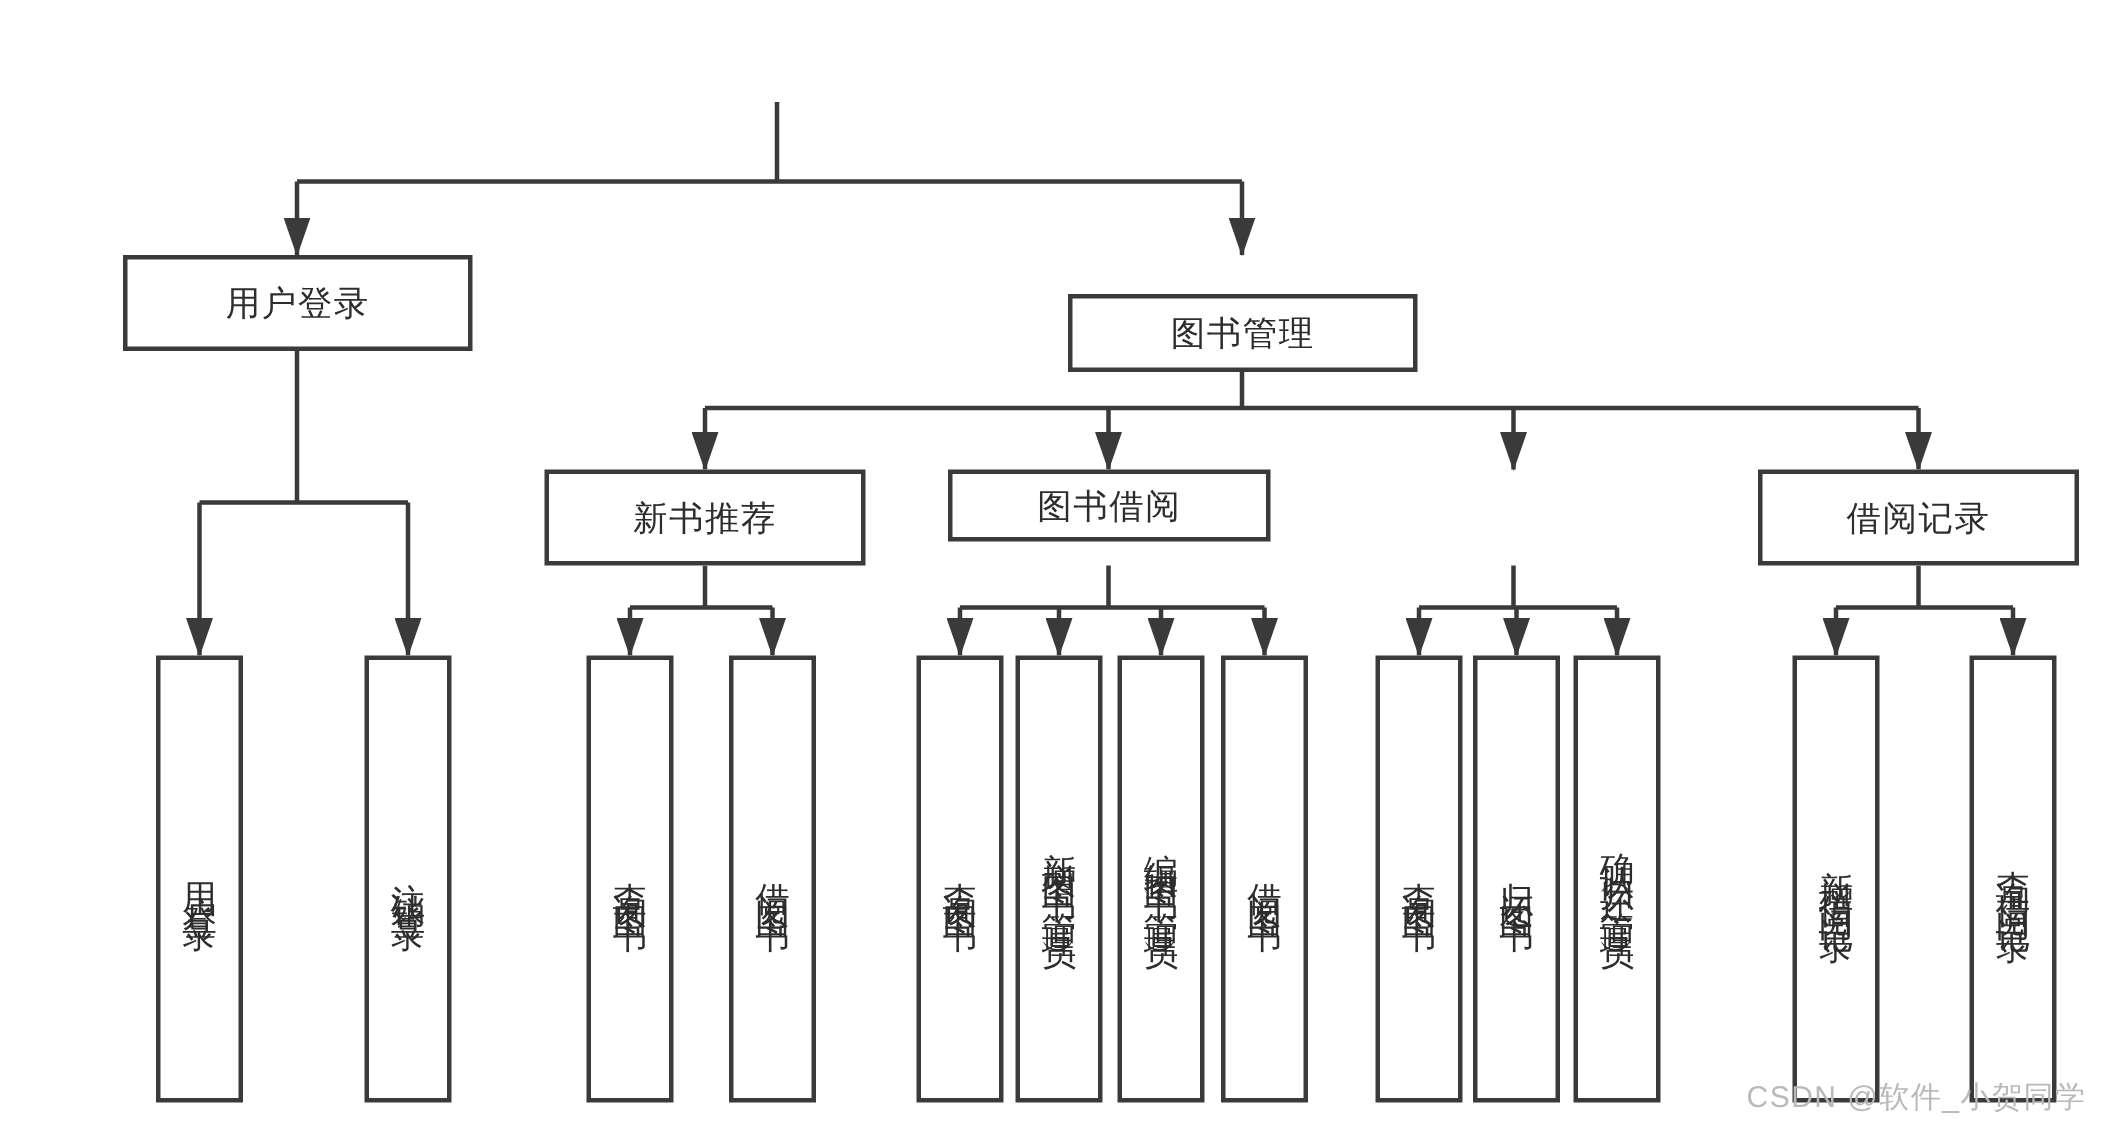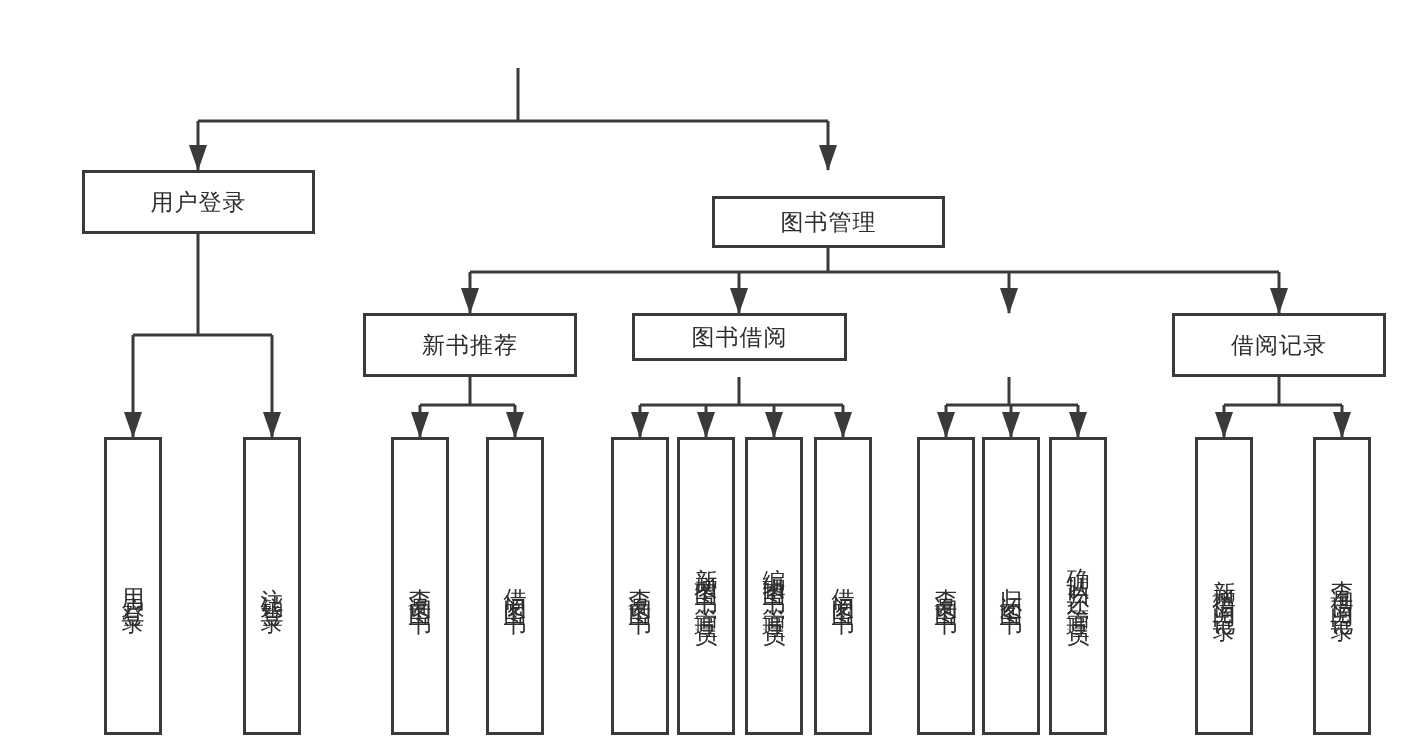--- a/index.html
+++ b/index.html
@@ -148,14 +148,15 @@
     <span class="vtext">确认归还（管理员）</span>
   </div>
 
   <div class="node vnode" style="left:1195px; top:437px; width:58px; height:298px;">
     <span class="vtext">新增借阅记录</span>
   </div>
   <div class="node vnode" style="left:1313px; top:437px; width:58px; height:298px;">
     <span class="vtext">查询借阅记录</span>
   </div>
 
+  <div class="watermark">CSDN @软件_小贺同学</div>
 
 </div>
 
 </body></html>

